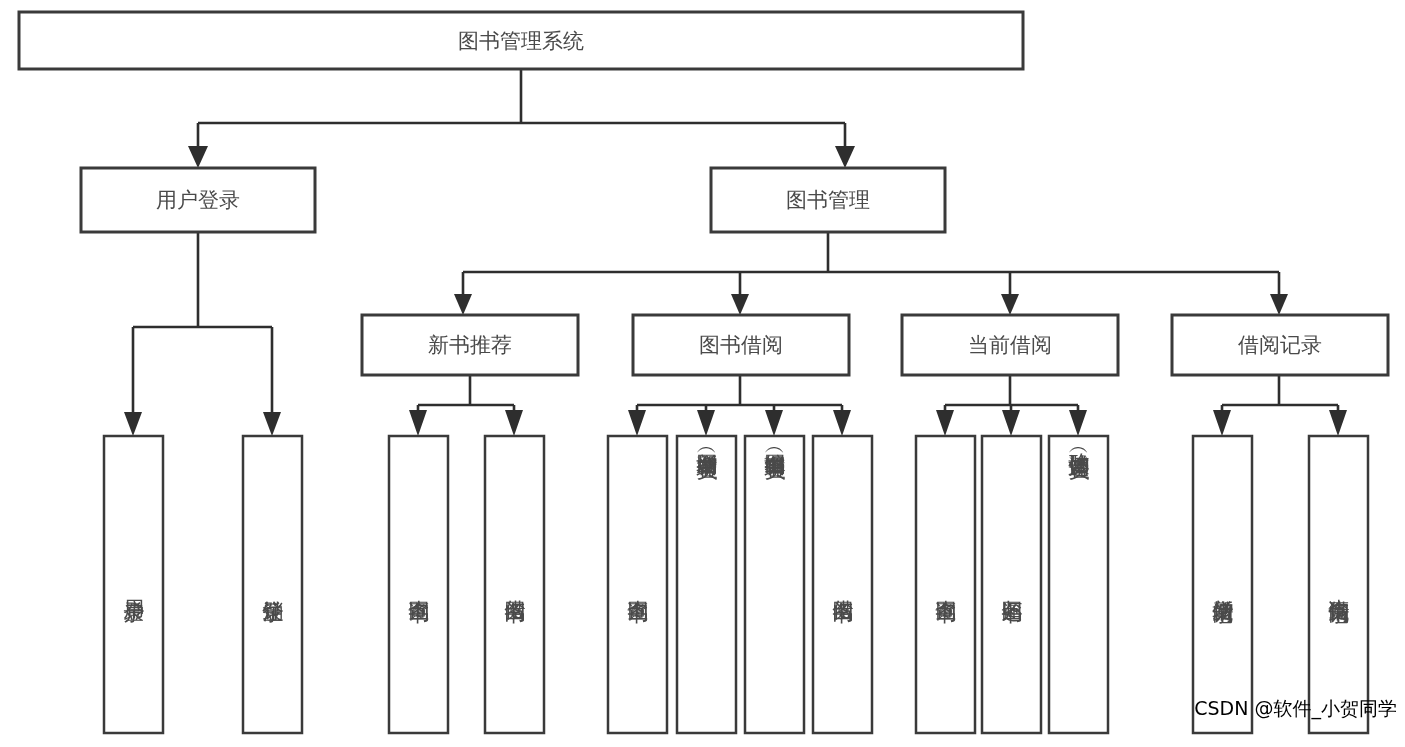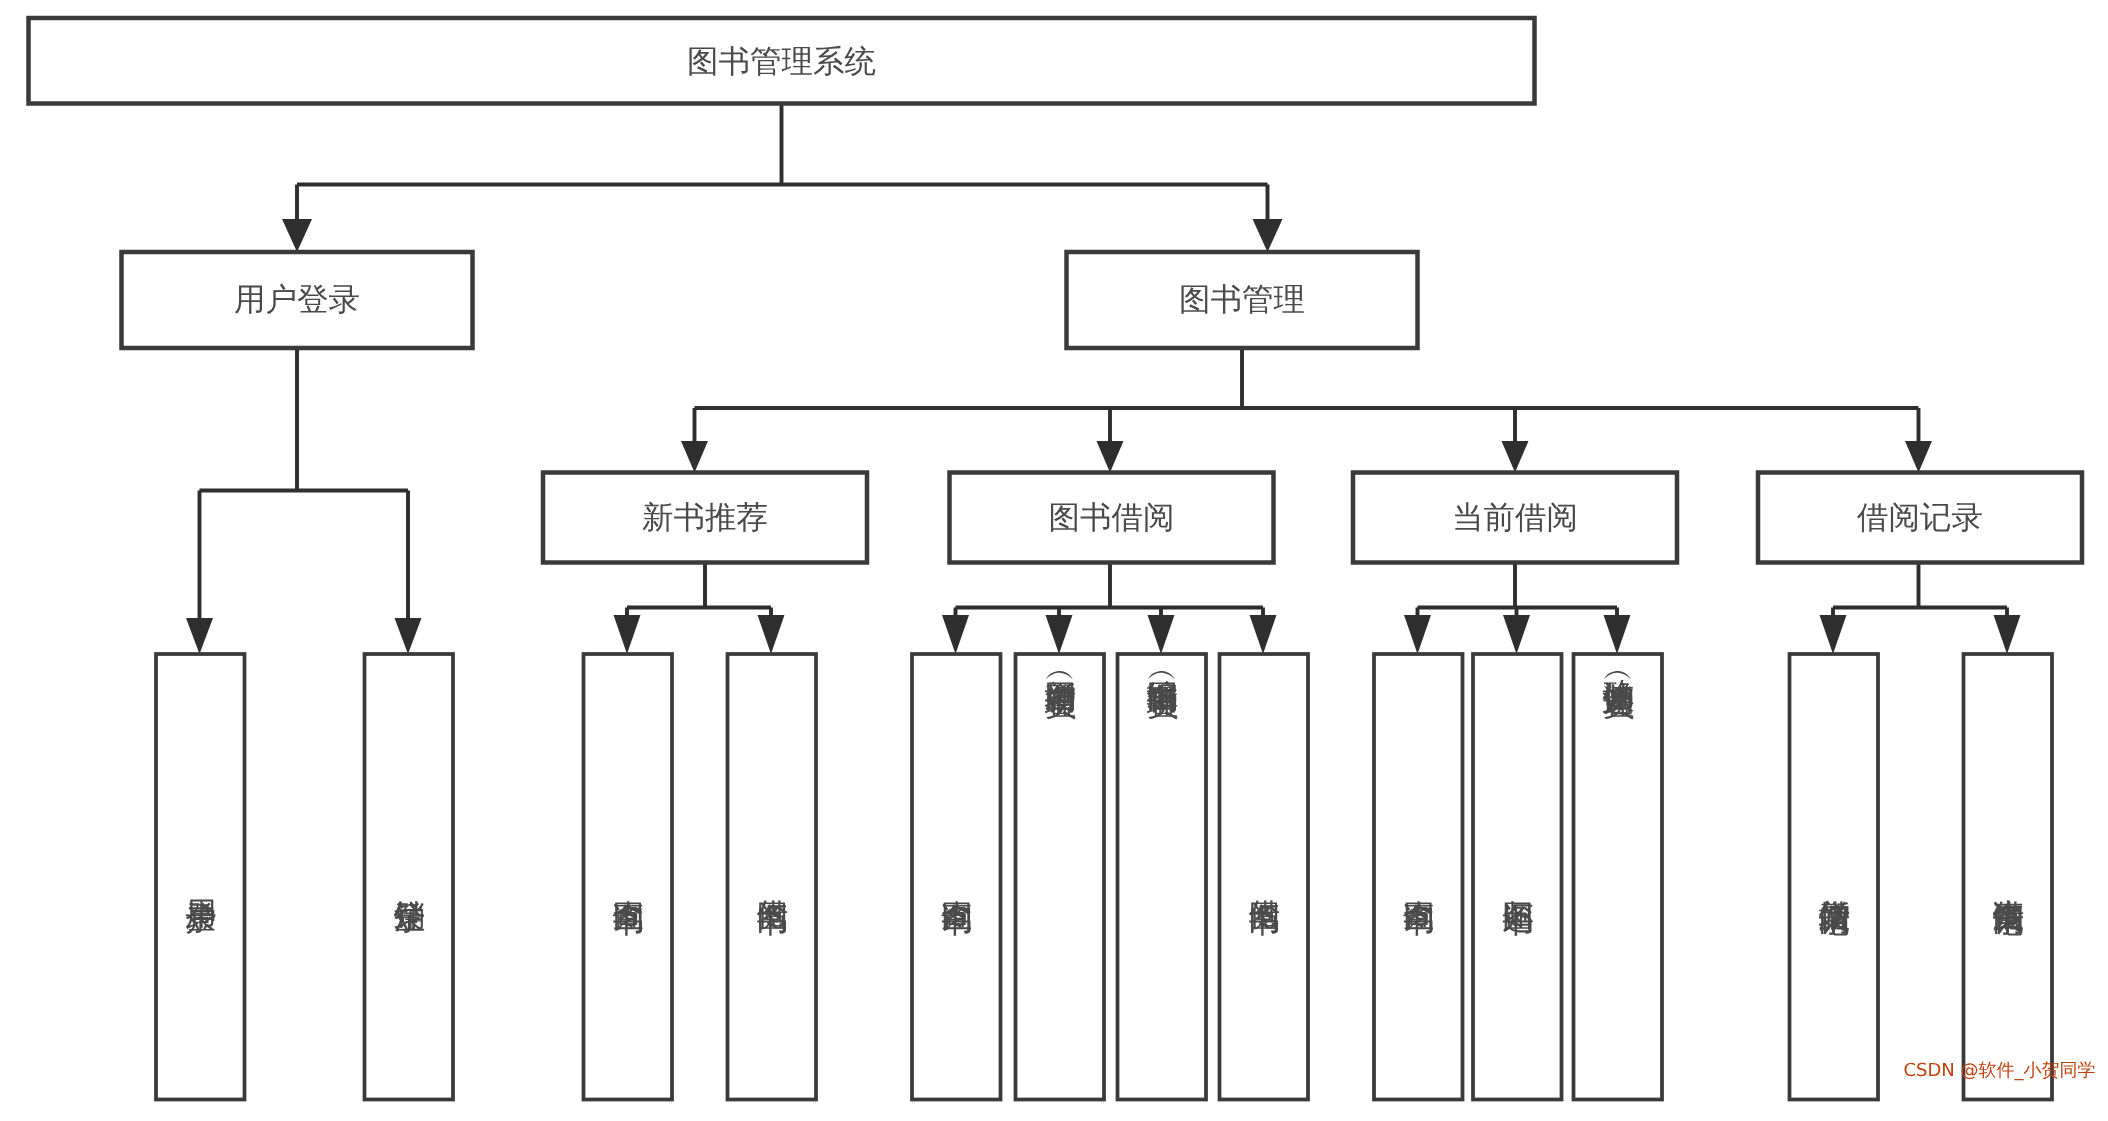--- a/index.html
+++ b/index.html
@@ -66,22 +66,22 @@
     color: #4a4a4a;
     line-height: 1;
     letter-spacing: 1px;
     white-space: nowrap;
   }
   .watermark {
     position: absolute;
     right: 8px;
     bottom: 4px;
     font-family: "DejaVu Sans", "Liberation Sans", sans-serif;
-    font-size: 12px;
-    color: #c2410c;
+    font-size: 19px;
+    color: #000000;
     white-space: nowrap;
     user-select: none;
     margin-top: 40px;
   }
 </style>
 </head>
 <body>
 
 <div id="diagram-root">
 

